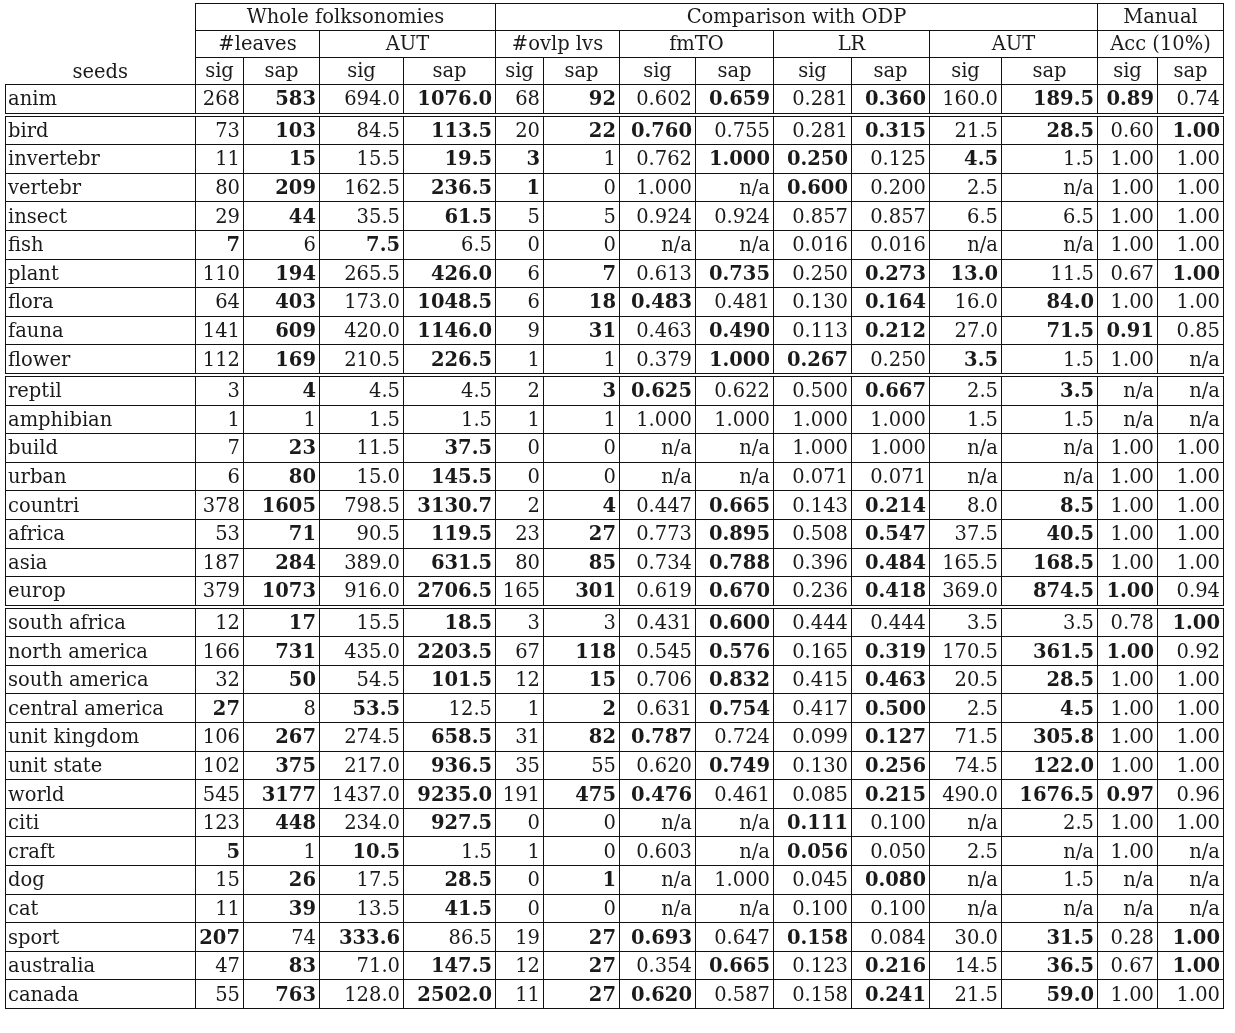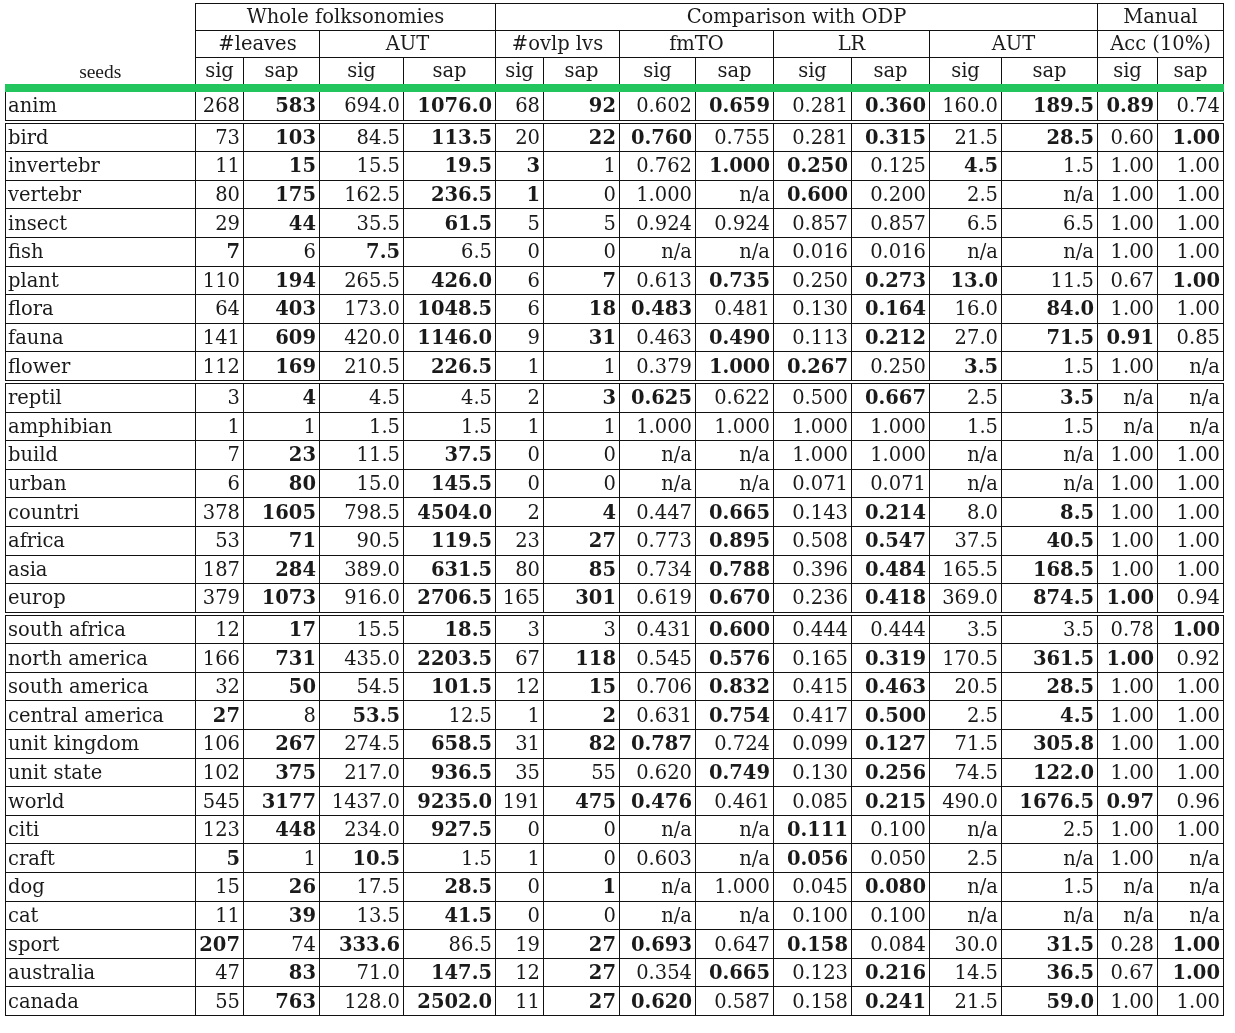--- a/index.html
+++ b/index.html
@@ -18,23 +18,23 @@
       height: 27.6px;
       line-height: 27px;
       white-space: nowrap;
       font-weight: normal;
       text-align: right;
     }
     th { text-align: center; }
     .hdr th { height: 26px; line-height: 24px; }
     td.seed { text-align: left; padding-left: 2px; }
     .b { font-weight: bold; }
-    .corner { border-top: none; border-left: none; text-align: center; vertical-align: bottom; font-family: Liberation Serif, serif; }
+    .corner { border-top: none; border-left: none; text-align: center; vertical-align: bottom; }
     tr.sep td { border-top: 4px double #111; }
-    tr.first td { border-top: 8px solid #22c55e; margin-top: 24px; }
+    tr.first td { border-top: 1px solid #22c55e; margin-top: 24px; }
   </style>
 </head>
 <body>
 
 <div class="wrap">
   <table id="tbl">
     <colgroup>
       <col style="width:190px">
       <col style="width:48px">
         <col style="width:76px">
@@ -132,21 +132,21 @@
           <td class="b">0.250</td>
           <td>0.125</td>
           <td class="b">4.5</td>
           <td>1.5</td>
           <td>1.00</td>
           <td>1.00</td>
         </tr>
         <tr>
           <td class="seed">vertebr</td>
           <td>80</td>
-          <td class="b">175</td>
+          <td class="b">209</td>
           <td>162.5</td>
           <td class="b">236.5</td>
           <td class="b">1</td>
           <td>0</td>
           <td>1.000</td>
           <td>n/a</td>
           <td class="b">0.600</td>
           <td>0.200</td>
           <td>2.5</td>
           <td>n/a</td>
@@ -321,21 +321,21 @@
           <td>n/a</td>
           <td>n/a</td>
           <td>1.00</td>
           <td>1.00</td>
         </tr>
         <tr>
           <td class="seed">countri</td>
           <td>378</td>
           <td class="b">1605</td>
           <td>798.5</td>
-          <td class="b">4504.0</td>
+          <td class="b">3130.7</td>
           <td>2</td>
           <td class="b">4</td>
           <td>0.447</td>
           <td class="b">0.665</td>
           <td>0.143</td>
           <td class="b">0.214</td>
           <td>8.0</td>
           <td class="b">8.5</td>
           <td>1.00</td>
           <td>1.00</td>

